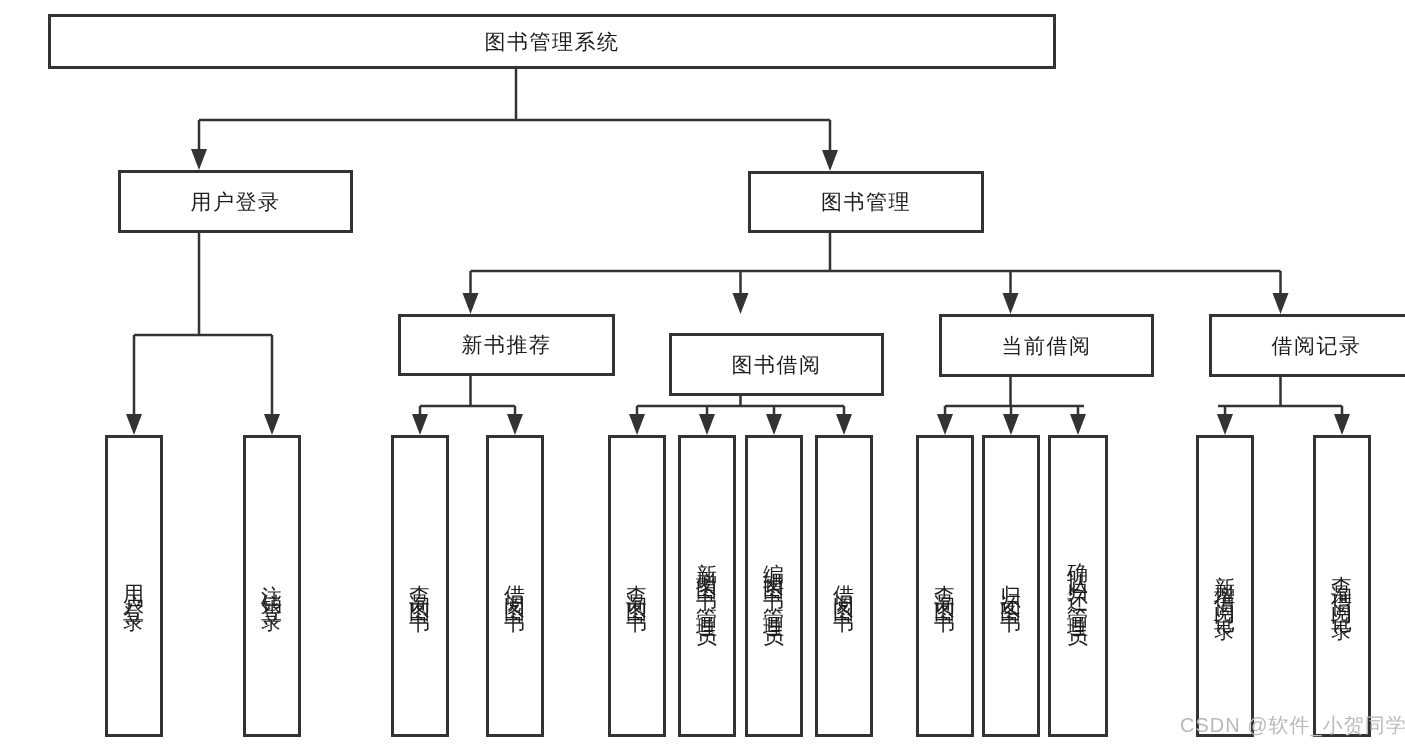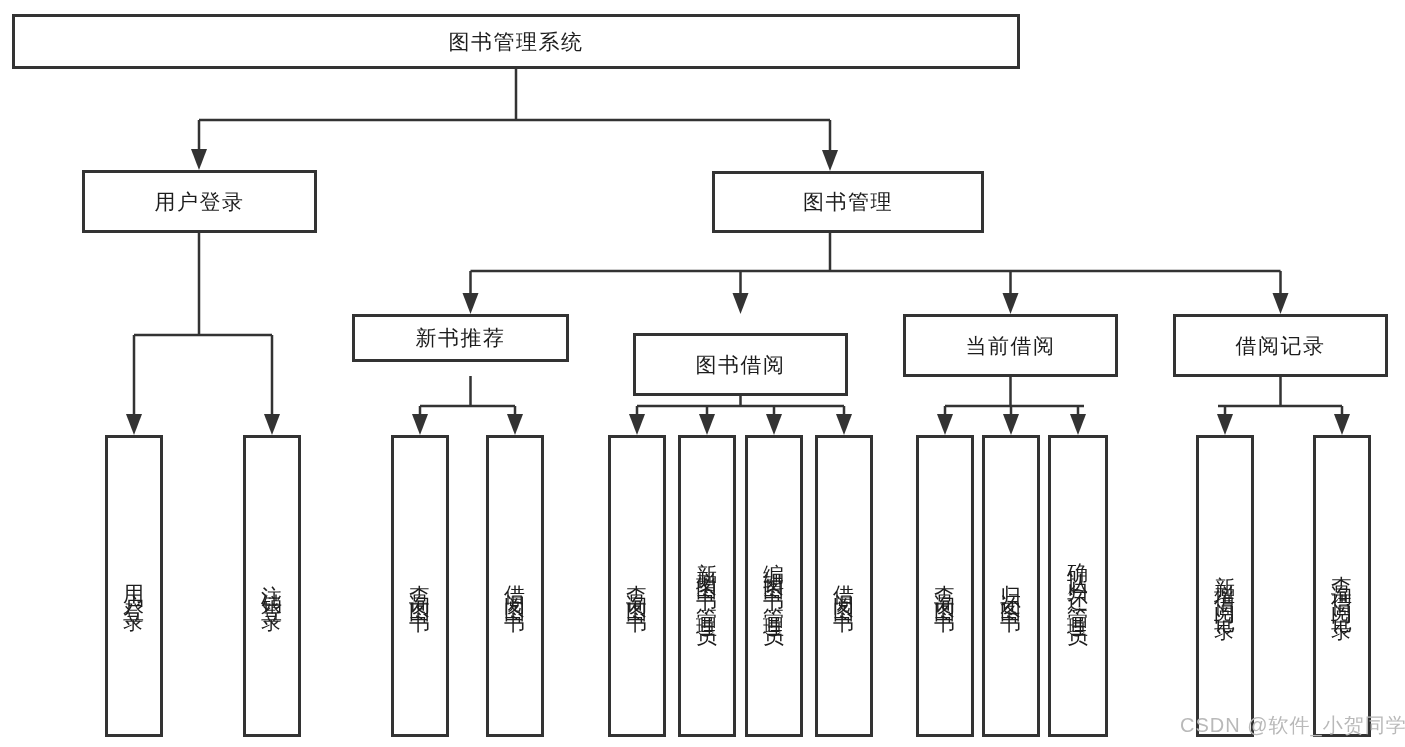--- a/index.html
+++ b/index.html
@@ -6,21 +6,21 @@
   .canvas{
     position:relative;width:1405px;height:747px;background:#ffffff;
     font-family:"Liberation Sans","DejaVu Sans",sans-serif;overflow:hidden;
   }
   .connectors{position:absolute;left:0;top:0;width:1405px;height:747px;}
   .hbox,.vbox{
     position:absolute;background:#ffffff;border:3px solid #333333;
     box-sizing:border-box;display:flex;align-items:center;justify-content:center;
     color:#1d1d1d;
   }
-  .hbox{font-size:21px;letter-spacing:1.5px;}
+  .hbox{font-size:21px;letter-spacing:1.5px;margin-left:36px;}
   .vbox{top:435px;width:58px;height:302px;font-size:21px;}
   .vlbl{
     writing-mode:vertical-rl;text-orientation:mixed;
     letter-spacing:9px;line-height:1;white-space:nowrap;
   }
   .watermark{
     position:absolute;left:1180px;top:712px;font-size:20px;
     color:#b9b9b9;letter-spacing:1px;z-index:5;white-space:nowrap;
   }
 </style>
@@ -58,25 +58,25 @@
     <polygon fill="#333333" points="1334,414 1350,414 1342,435"></polygon>
   </svg>
 
   <div class="hbox" style="left:12px;top:14px;width:1008px;height:55px">
     <span>图书管理系统</span>
   </div>
 
   <div class="hbox" style="left:82px;top:170px;width:235px;height:63px">
     <span>用户登录</span>
   </div>
-  <div class="hbox" style="left:712px;top:171px;width:272px;height:62px">
+  <div class="hbox" style="left:712px;top:171px;width:236px;height:62px">
     <span>图书管理</span>
   </div>
 
-  <div class="hbox" style="left:352px;top:314px;width:217px;height:48px">
+  <div class="hbox" style="left:362px;top:314px;width:217px;height:62px">
     <span>新书推荐</span>
   </div>
   <div class="hbox" style="left:633px;top:333px;width:215px;height:63px">
     <span>图书借阅</span>
   </div>
   <div class="hbox" style="left:903px;top:314px;width:215px;height:63px">
     <span>当前借阅</span>
   </div>
   <div class="hbox" style="left:1173px;top:314px;width:215px;height:63px">
     <span>借阅记录</span>

